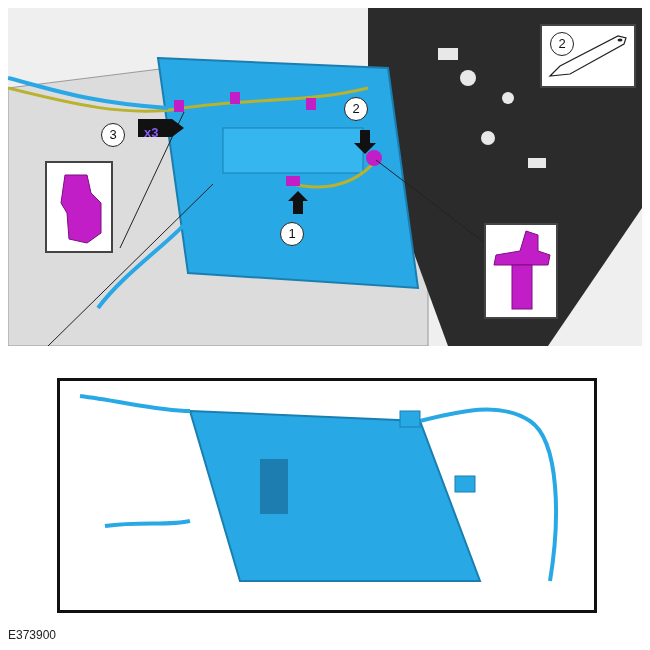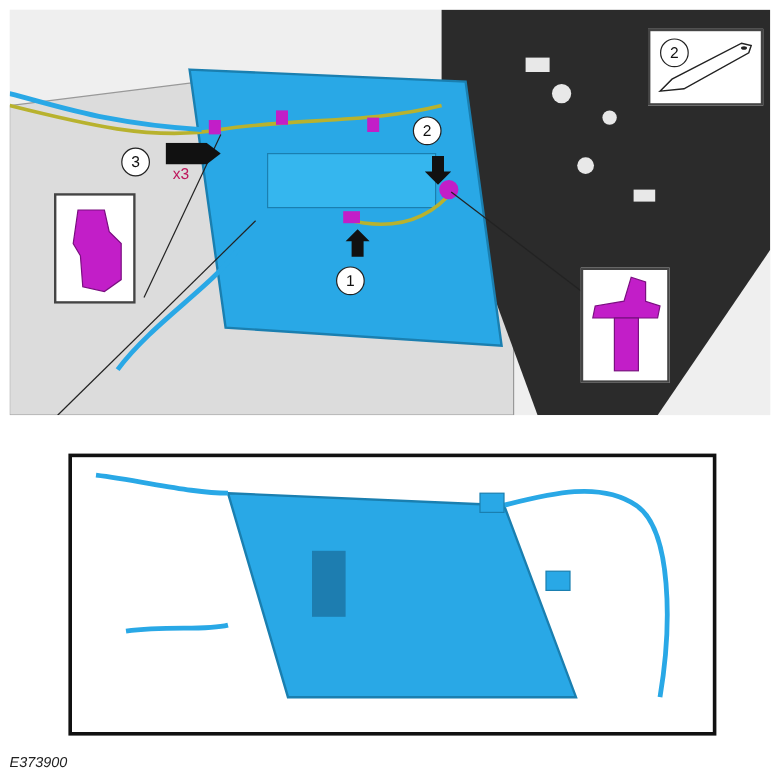--- a/index.html
+++ b/index.html
@@ -1,23 +1,23 @@
 <!DOCTYPE html>
 <html><head>
 <meta charset="utf-8">
 <style>
   html, body { margin:0; padding:0; background:#ffffff; }
   body { width:650px; height:650px; position:relative; overflow:hidden; font-family:"Liberation Sans", sans-serif; }
   .scene { position:absolute; left:8px; top:8px; width:634px; height:338px; background:#f4f4f4; overflow:hidden; }
   .detail-frame { position:absolute; left:57px; top:378px; width:540px; height:235px; border:3px solid #111; background:#fff; box-sizing:border-box; }
-  .caption { position:absolute; left:8px; top:628px; font-size:12px; color:#222;font-style:italic; }
+  .caption { position:absolute; left:8px; top:628px; font-size:12px; color:#222; }
   .callout { position:absolute; width:22px; height:22px; border:1.5px solid #222; border-radius:50%; background:#fff; font-size:13px; line-height:22px; text-align:center; color:#111; box-sizing:content-box; }
   .inset { position:absolute; background:#fff; border:2px solid #444; box-sizing:border-box; }
   .x3 { position:absolute; left:130px; top:111px; width:46px; height:18px; }
-  .x3 span { position:absolute; left:6px; top:18px; color:#be185d; font-size:13px; font-weight:normal; }
+  .x3 span { position:absolute; left:6px; top:6px; color:#8b5cf6; font-size:13px; font-weight:bold; }
 </style>
 </head>
 <body>
 
 <div class="scene">
   <svg width="634" height="338" viewBox="0 0 634 338">
     <rect x="0" y="0" width="634" height="338" fill="#efefef"></rect>
     <path d="M0,80 L160,60 L420,120 L420,338 L0,338 Z" fill="#dcdcdc" stroke="#999"></path>
     <path d="M360,0 L634,0 L634,200 L540,338 L440,338 L360,120 Z" fill="#2b2b2b"></path>
     <g fill="#e8e8e8">

